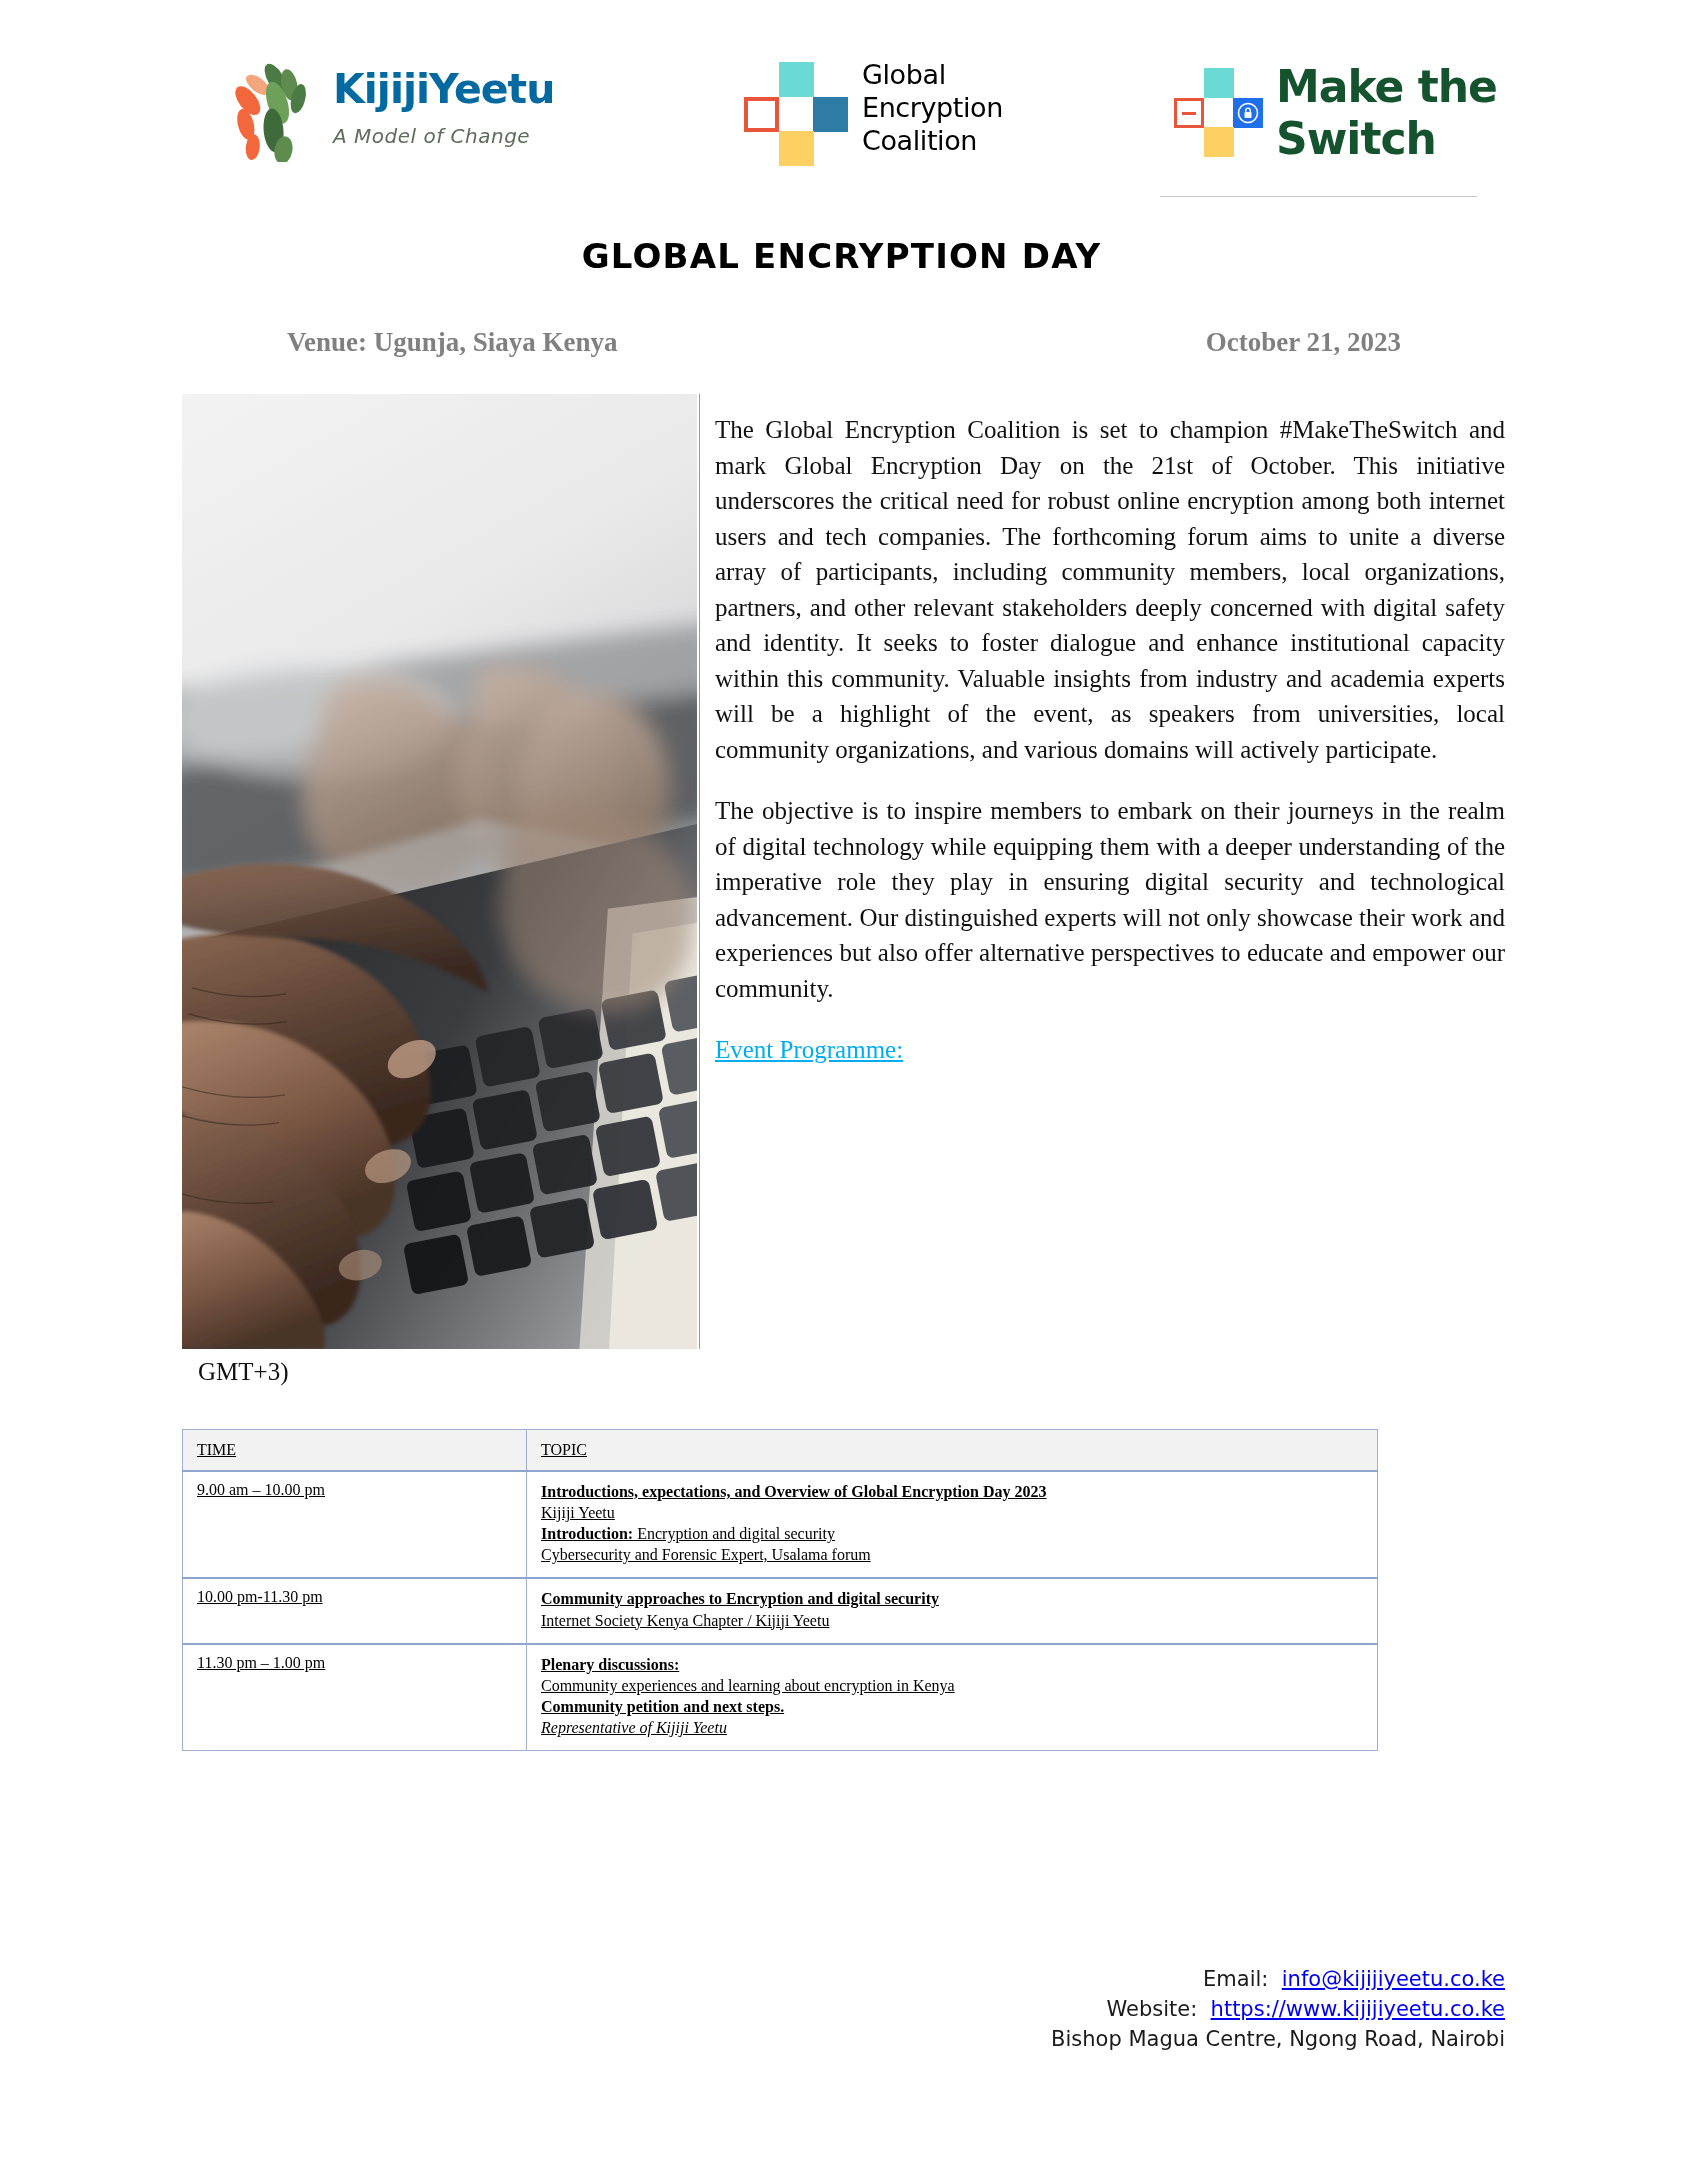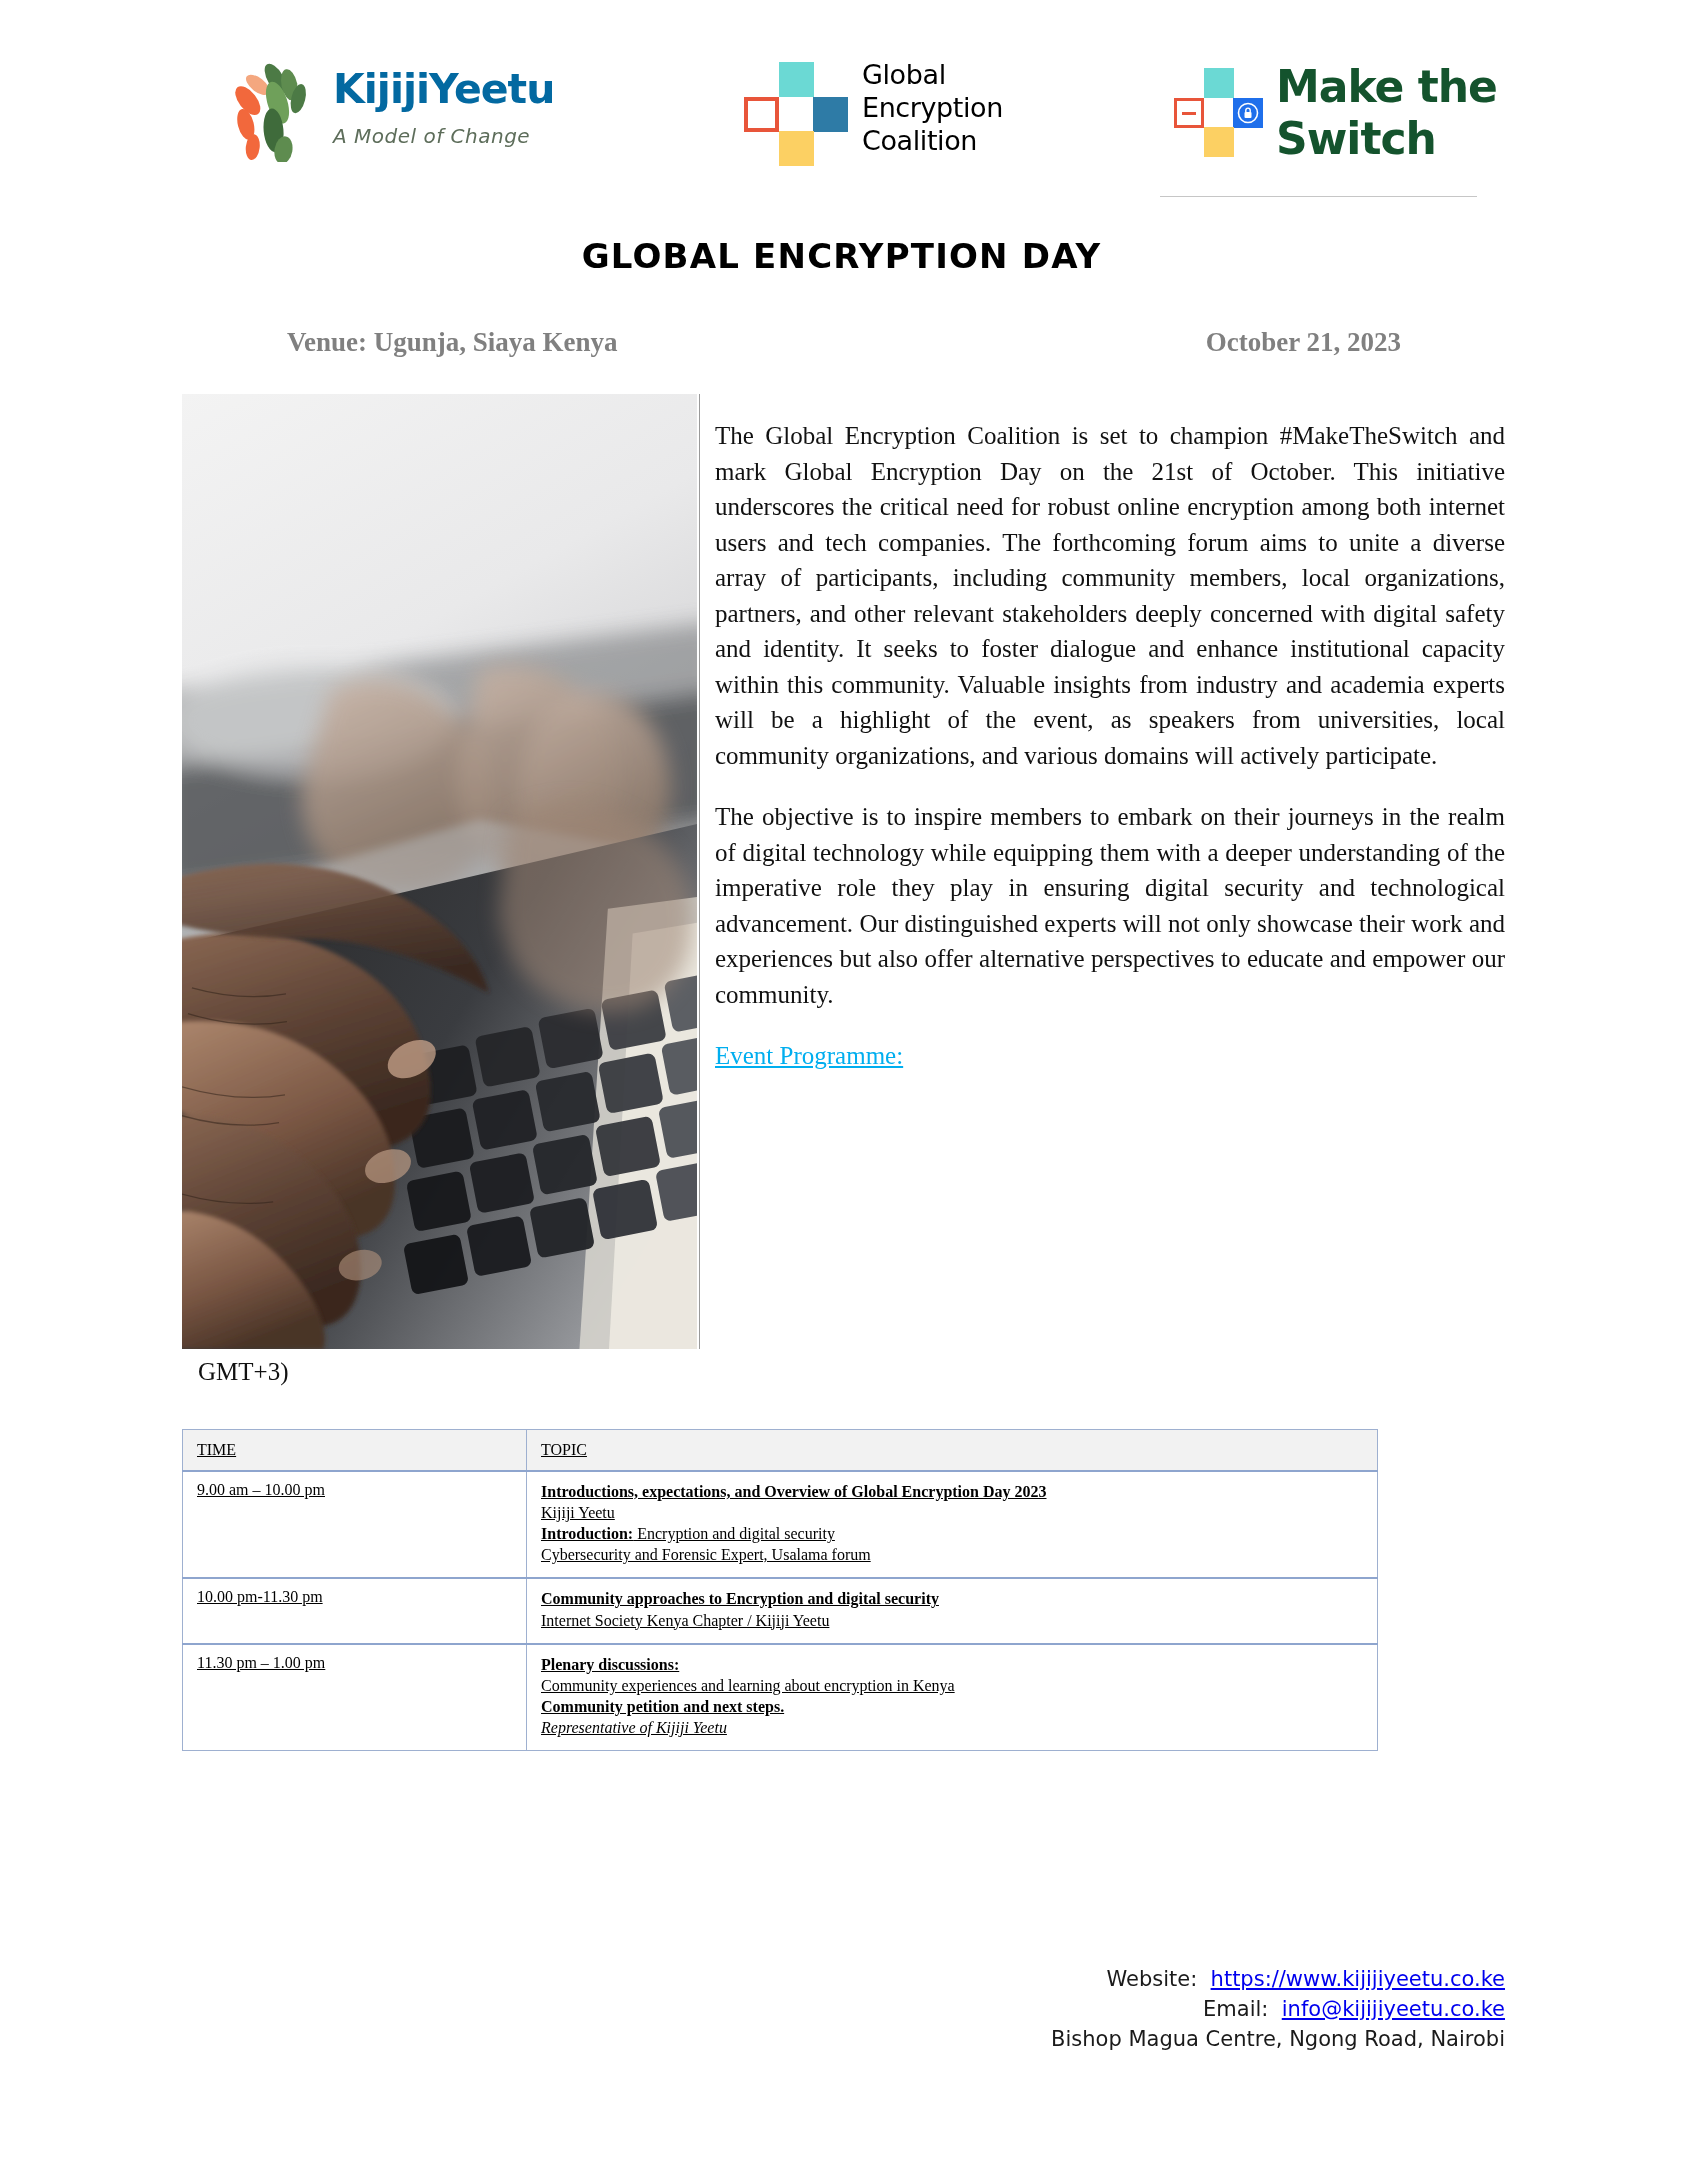--- a/index.html
+++ b/index.html
@@ -186,21 +186,21 @@
     color: #111111;
   }
   .sec-head {
     color: #00AEEF;
     text-decoration: underline;
     font-size: 25px;
     margin: 0 0 2px 0;
     text-align: left;
   }
   .para {
-    margin: 10px 0 0 0;
+    margin: 4px 0 0 0;
     text-align: justify;
     text-justify: inter-word;
   }
   .para.spaced { margin-top: 26px; }
 
   .overflow-line {
     position: absolute;
     left: 198px;
     top: 1358px;
     font-size: 25px;
@@ -501,22 +501,22 @@
         <span class="cell-line">Community experiences and learning about encryption in Kenya</span>
         <span class="cell-line b">Community petition and next steps.</span>
         <span class="cell-line i">Representative of Kijiji Yeetu</span>
       </td>
     </tr>
   </tbody>
 </table>
 
 <div class="footer">
   <div>
+    <span>Email:</span>
+    <span>&nbsp;</span><a class="link" href="#">info@kijijiyeetu.co.ke</a>
+  </div>
+  <div>
     <span>Website:</span>
     <span>&nbsp;</span><a class="link" href="#">https://www.kijijiyeetu.co.ke</a>
   </div>
-  <div>
-    <span>Email:</span>
-    <span>&nbsp;</span><a class="link" href="#">info@kijijiyeetu.co.ke</a>
-  </div>
   <div>Bishop Magua Centre, Ngong Road, Nairobi</div>
 </div>
 
 
 </body></html>

